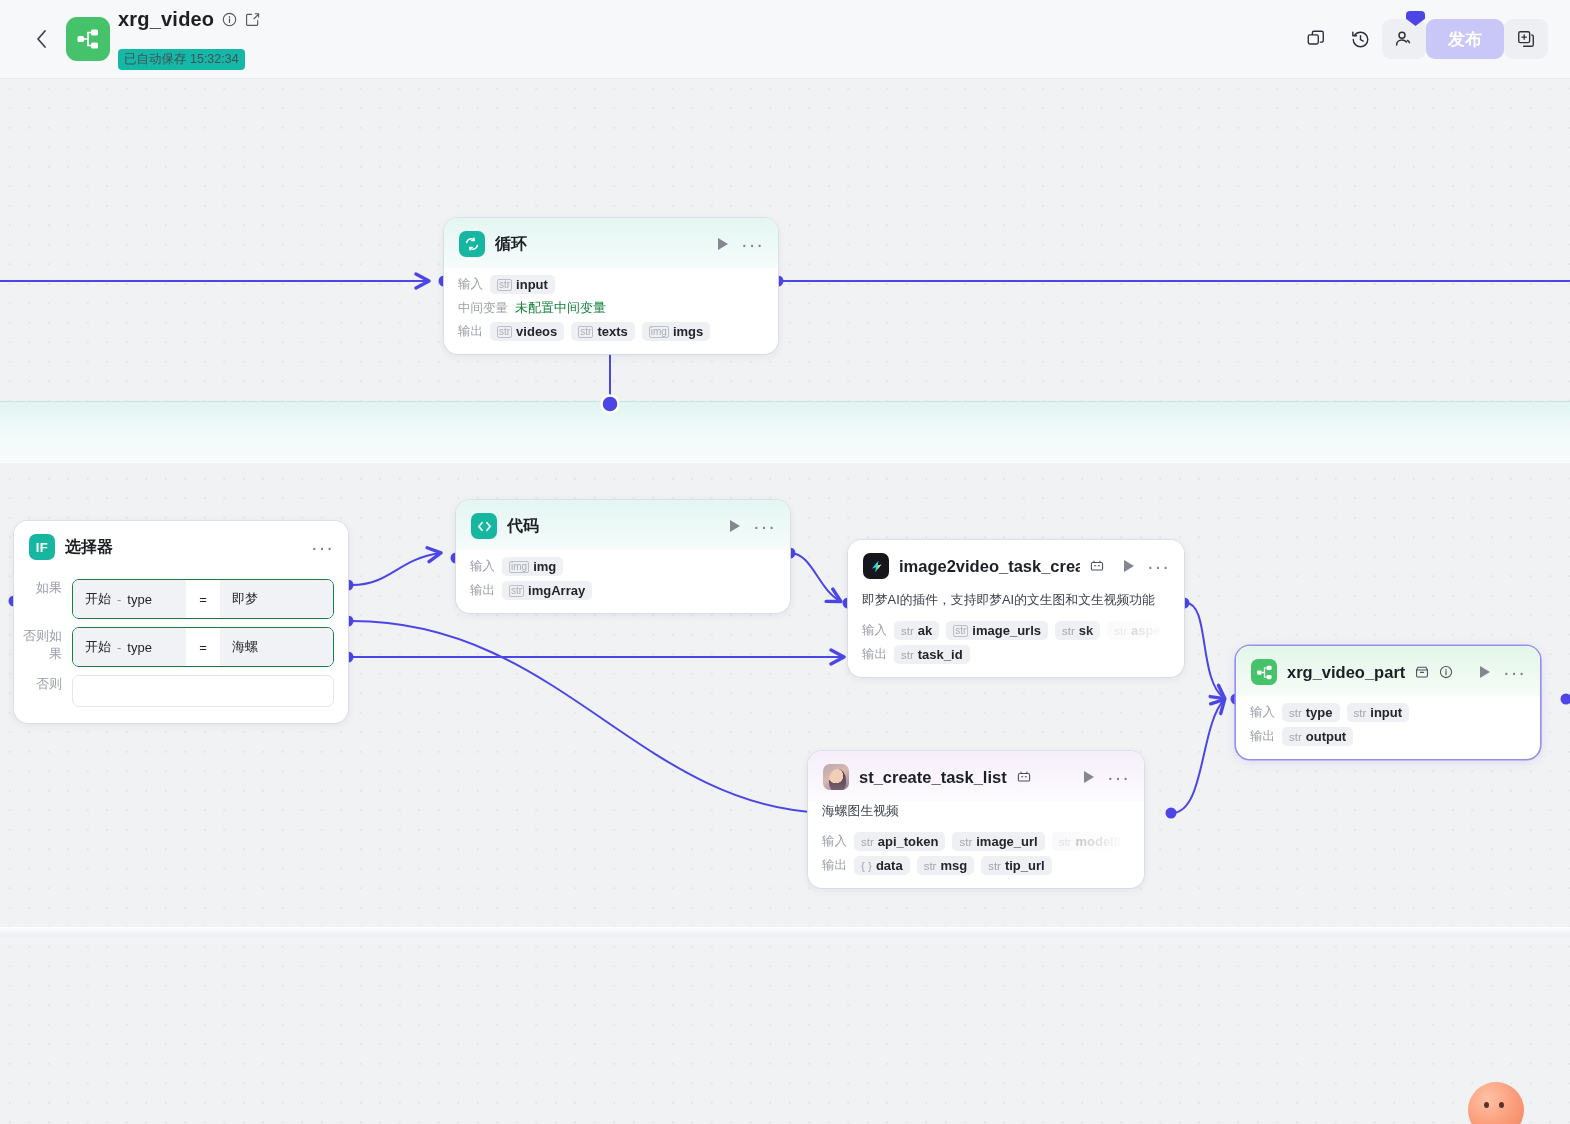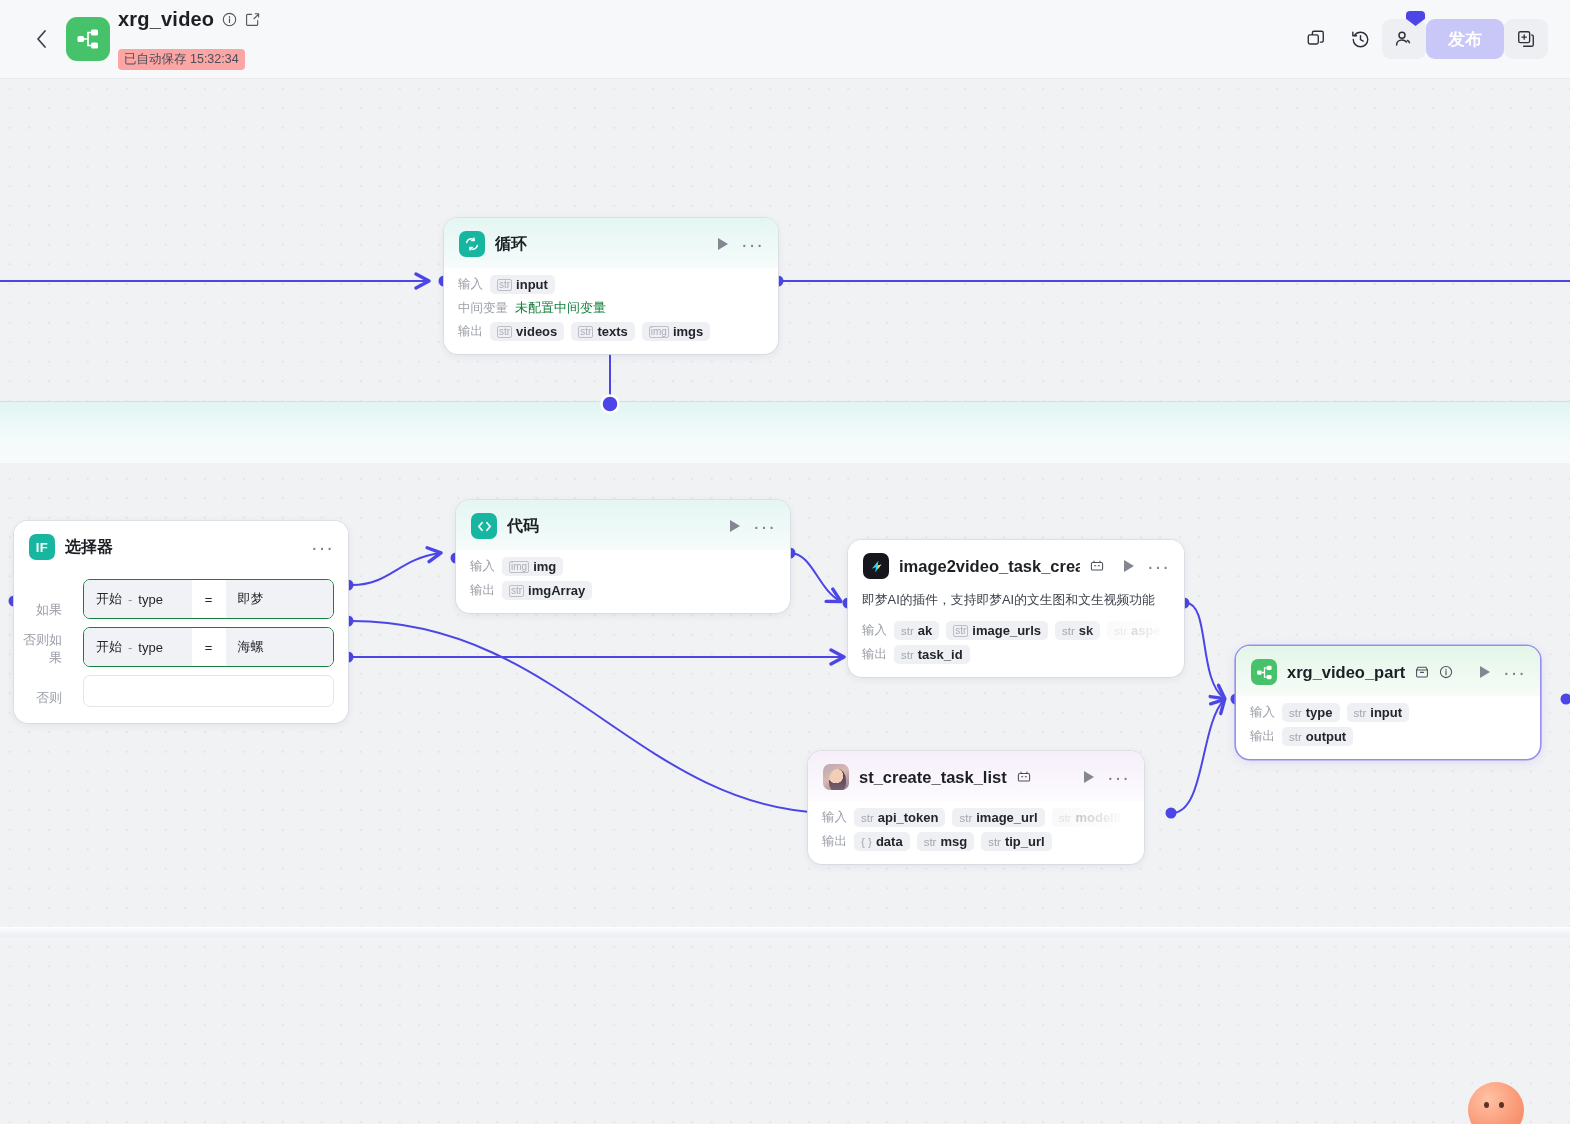--- a/index.html
+++ b/index.html
@@ -32,21 +32,21 @@
     flex: none;
   }
   .title-wrap { margin-left: 8px; display: flex; flex-direction: column; gap: 18px; }
   .title-row { display: flex; align-items: center; gap: 8px; }
   .title-text {
     font-size: 20px; font-weight: bold; color: #1c1f24; letter-spacing: .2px;
   }
   .title-ico { color: #53575f; display: flex; align-items: center; cursor: pointer; }
   .autosave {
     font-size: 12.5px; color: #4a4e57;
-    background: #fca5a5; border-radius: 4px;
+    background: #14b8a6; border-radius: 4px;
     padding: 2px 6px; align-self: flex-start;
   }
   .topbar-right {
     margin-left: auto; margin-right: 22px;
     display: flex; align-items: center; 
   }
   .tb-btn {
     width: 44px; height: 40px; border-radius: 9px;
     display: flex; align-items: center; justify-content: center;
     color: #2c3038; cursor: pointer; background: transparent;
@@ -172,21 +172,21 @@
     border: 1px solid #bcbfc7; border-radius: 2px;
     padding: 0 1px; line-height: 10px;
   }
   .chip.faded { opacity: .45; }
   .fadecut {
     -webkit-mask-image: linear-gradient(90deg,#000 72%,transparent 98%);
     mask-image: linear-gradient(90deg,#000 72%,transparent 98%);
   }
 
   
-  .cond-row { display: flex; align-items: flex-end; gap: 21px; margin-top: 8px; }
+  .cond-row { display: flex; align-items: flex-start; gap: 10px; margin-top: 8px; }
   .cond-label { font-size: 13px; color: #9a9ea7; width: 48px; text-align: right; flex: none; }
   .cond-box {
     flex: 1; height: 40px; border: 1px solid #15803d; border-radius: 7px;
     display: flex; align-items: center; background: #fff;
   }
   .cond-var {
     flex: 1; height: 100%; background: #f1f2f6;
     border-radius: 6px 0 0 6px;
     display: flex; align-items: center; padding: 0 12px;
     font-size: 13px; color: #23262c; gap: 6px;
@@ -512,20 +512,21 @@
           <rect x="1.6" y="4" width="12.8" height="8.6" rx="1.6" stroke="#4b4f58" stroke-width="1.2"></rect>
           <path d="M4.6 4V2.4M11.4 4V2.4M5.2 7.8h1.4M9.4 7.8h1.4" stroke="#4b4f58" stroke-width="1.2" stroke-linecap="round"></path>
         </svg>
       </span>
       <span class="head-right">
         <span class="play-tri"></span>
         <span class="dots">···</span>
       </span>
     </div>
     <div class="node-body">
+      <div class="desc">海螺图生视频</div>
       <div class="row fadecut" style="overflow:hidden;">
         <span class="rlabel">输入</span>
         <span class="chip">
           <span class="ty">str</span>
           <span>api_token</span>
         </span>
         <span class="chip">
           <span class="ty">str</span>
           <span>image_url</span>
         </span>

